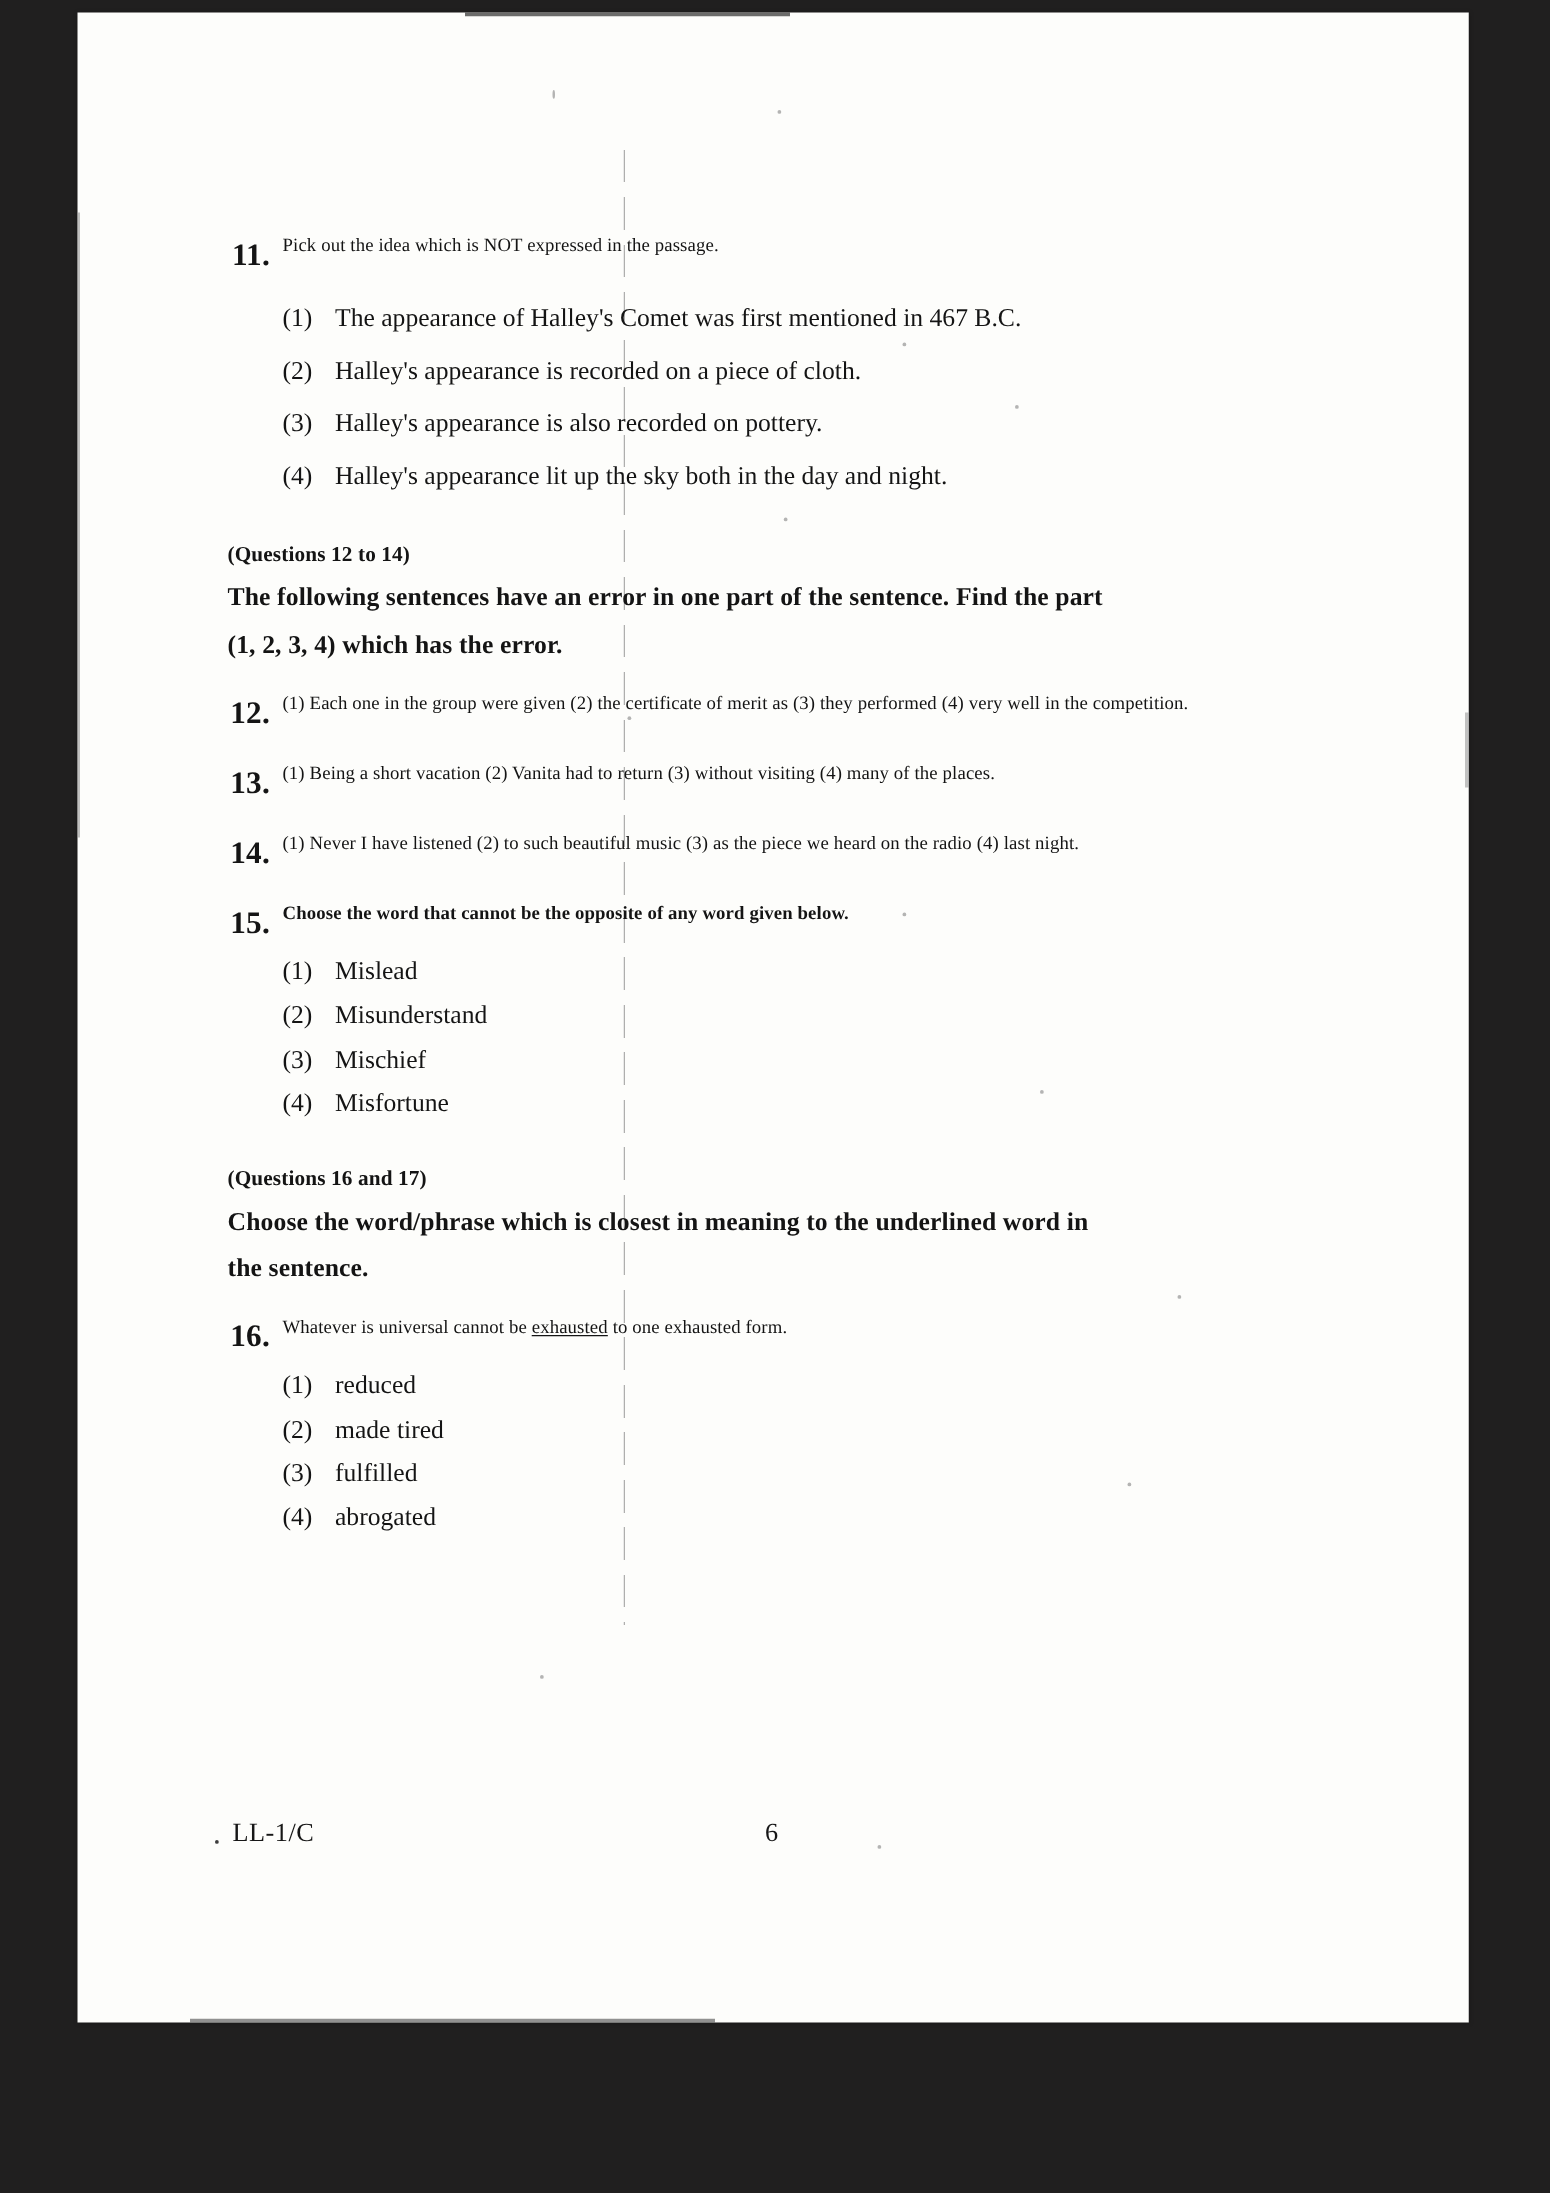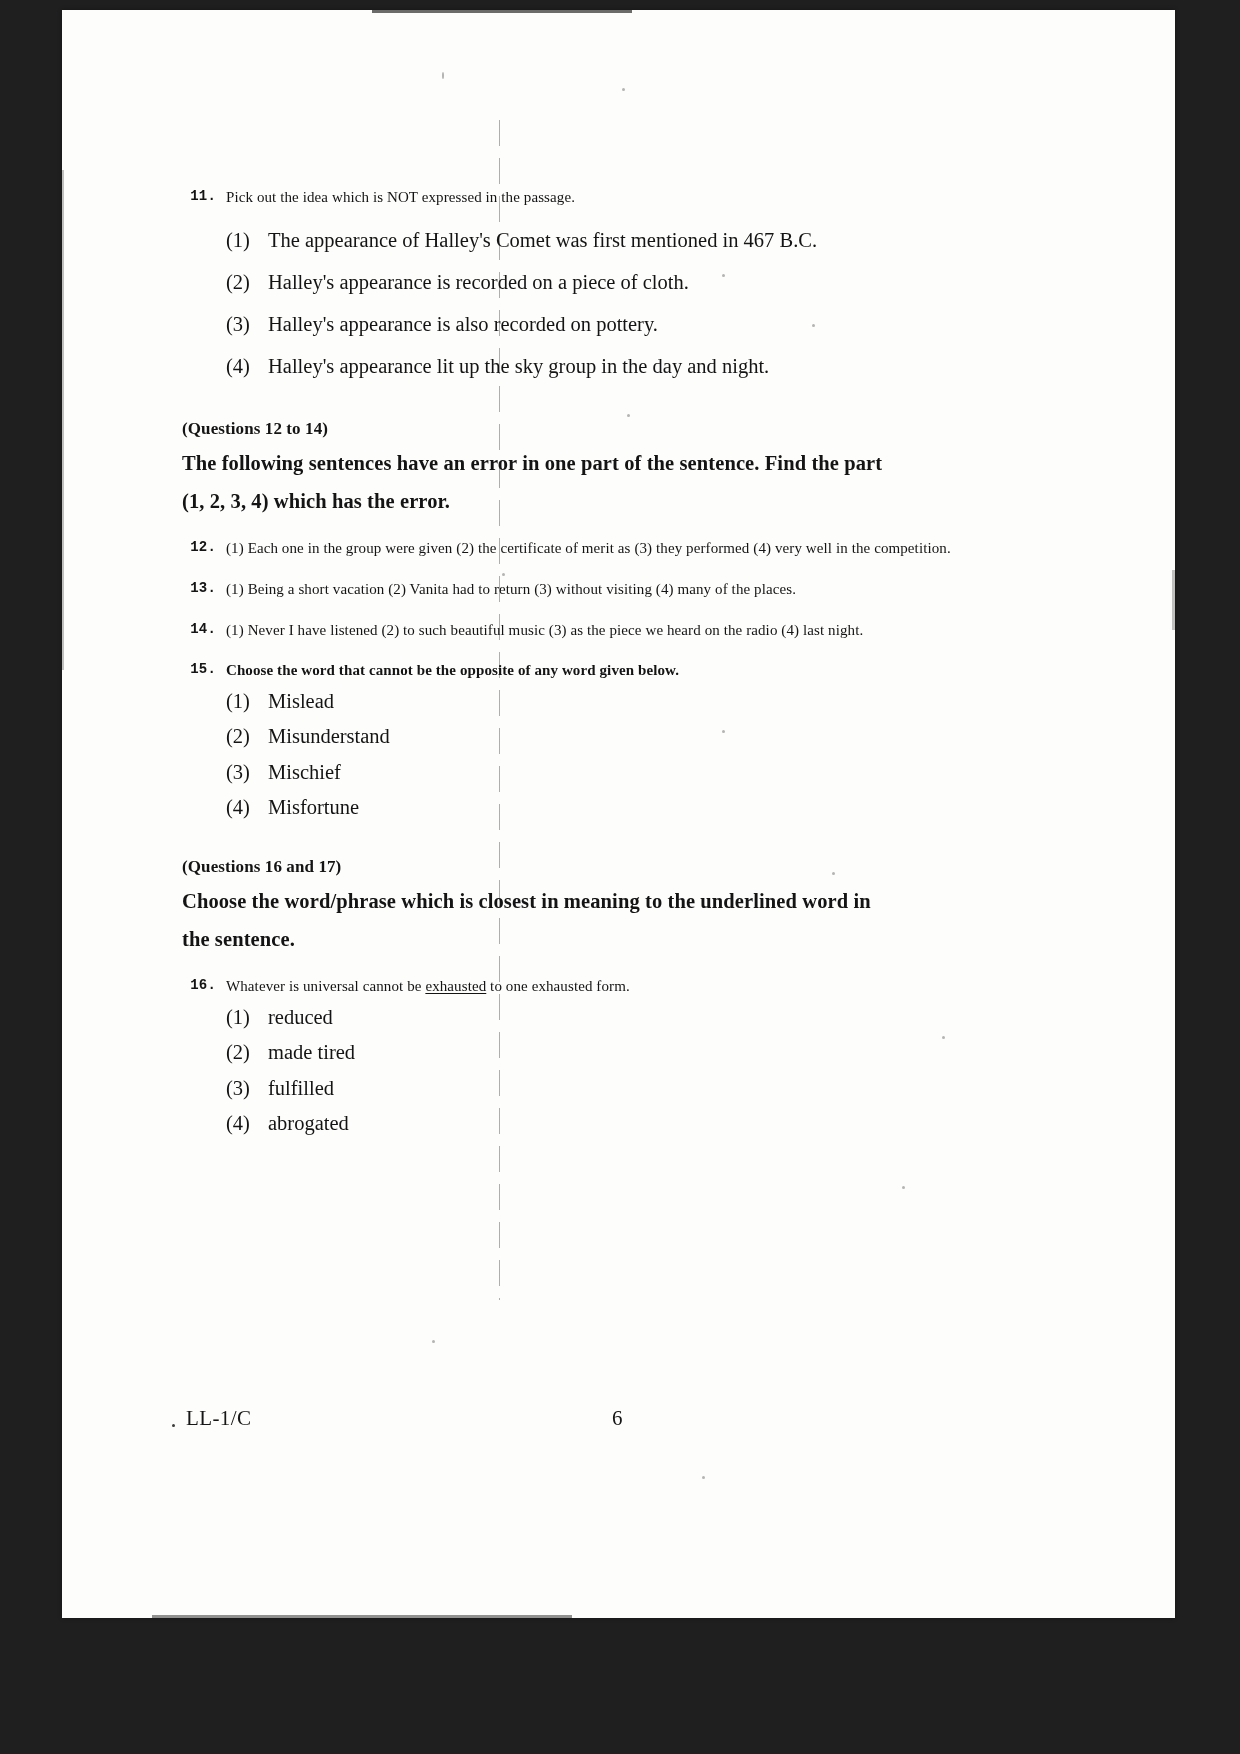--- a/index.html
+++ b/index.html
@@ -109,24 +109,23 @@
   .q-row {
     display: flex;
     align-items: flex-start;
     margin-bottom: 2px;
   }
   .q-num {
     width: 44px;
     flex: 0 0 44px;
     text-align: right;
     padding-right: 10px;
-    font-size: 14px;
+    font-size: 25px;
     line-height: 1.52;
     letter-spacing: .2px;
-    font-family: Liberation Mono, monospace;
   }
   .q-num.bold { font-weight: bold; }
   .q-text {
     flex: 1 1 auto;
     font-size: 15px;
     line-height: 1.52;
     text-align: justify;
     text-justify: inter-word;
     letter-spacing: .1px;
   }
@@ -175,21 +174,21 @@
   .spacer-lg { height: 26px; }
   .spacer-md { height: 16px; }
   .spacer-sm { height: 8px; }
 
   u.underlined { text-decoration: underline; text-underline-offset: 2px; }
 
   
   #footer {
     position: absolute;
     left: 110px;
-    top: 1396px;
+    top: 1444px;
     width: 880px;
     height: 34px;
     font-size: 21px;
     color: #161616;
   }
   .footer-dot {
     position: absolute;
     left: 0px;
     top: 18px;
     width: 3px;
@@ -254,21 +253,21 @@
           <div class="opt-row">
             <div class="opt-num">(2)</div>
             <div class="opt-text">Halley's appearance is recorded on a piece of cloth.</div>
           </div>
           <div class="opt-row">
             <div class="opt-num">(3)</div>
             <div class="opt-text">Halley's appearance is also recorded on pottery.</div>
           </div>
           <div class="opt-row">
             <div class="opt-num">(4)</div>
-            <div class="opt-text">Halley's appearance lit up the sky group in the day and night.</div>
+            <div class="opt-text">Halley's appearance lit up the sky both in the day and night.</div>
           </div>
         </div>
       </div>
 
       <div class="spacer-lg"></div>
 
       <div class="block">
         <div class="section-head">(Questions 12 to 14)</div>
         <div class="section-body">The following sentences have an error in one part of the sentence.  Find the part</div>
         <div class="section-body" style="text-align:left;">(1, 2, 3, 4) which has the error.</div>

